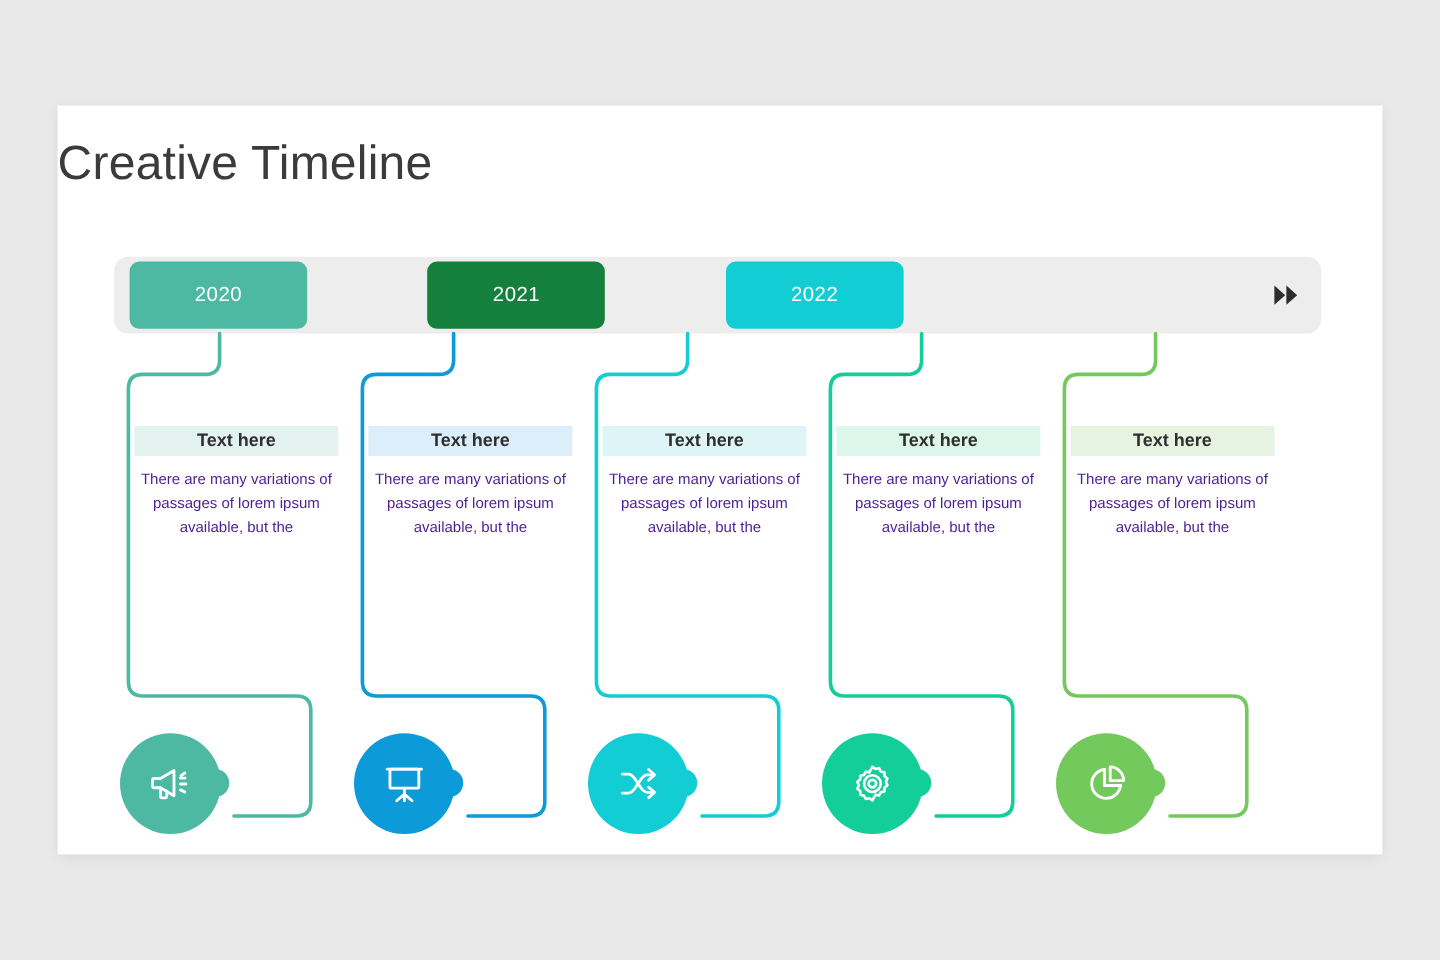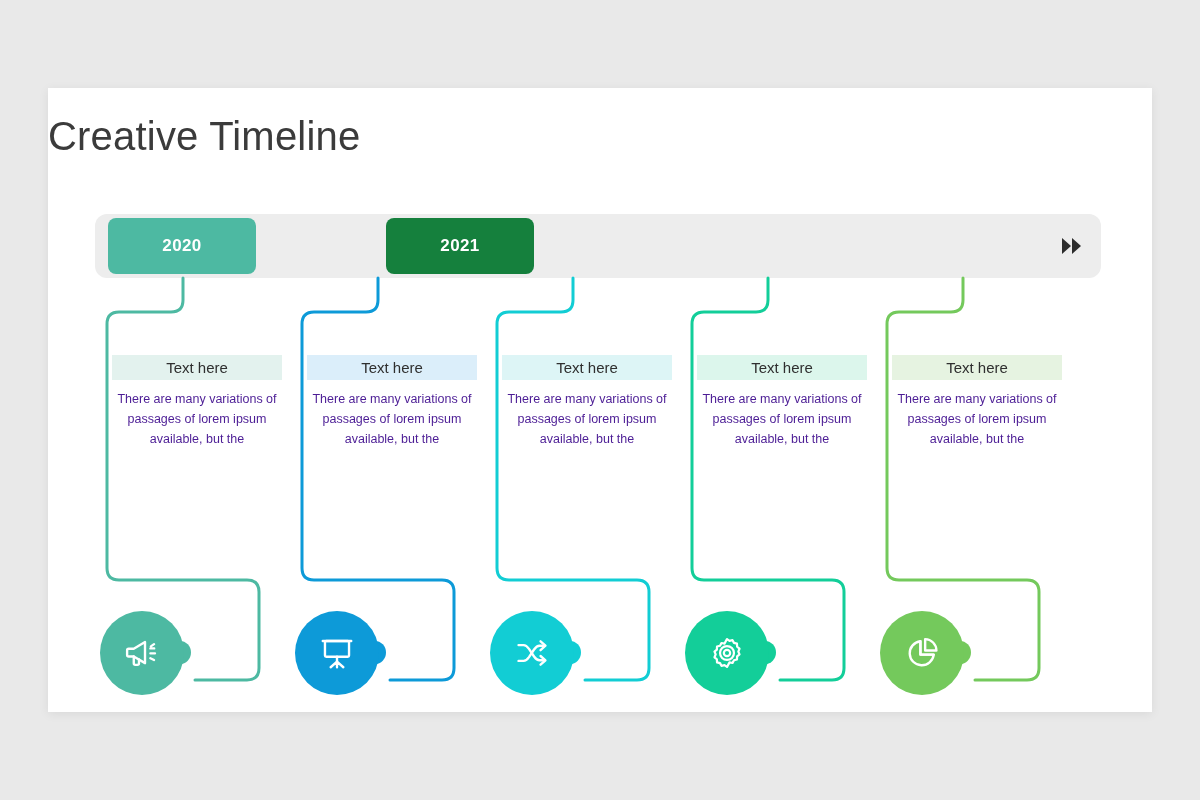--- a/index.html
+++ b/index.html
@@ -74,21 +74,21 @@
   .year-tab {
     position: relative;
     width: 148px;
     height: 56px;
     border-radius: 8px;
     display: flex;
     align-items: center;
     justify-content: center;
     color: #ffffff;
     font-size: 17px;
-    font-weight: bold;
+    font-weight: normal;
     letter-spacing: 0.4px;
     cursor: pointer;
     flex: none;
   }
   .tab-gap { flex: 1 1 auto; }
 
   .fwd-icon {
     flex: none;
     width: 34px;
     display: flex;
@@ -136,21 +136,21 @@
     position: absolute;
     left: 17px;
     top: 77px;
     width: 170px;
     text-align: center;
   }
   .card-head {
     height: 25px;
     line-height: 25px;
     font-size: 15px;
-    font-weight: normal;
+    font-weight: bold;
     color: #2f2f2f;
   }
   .card-body {
     margin-top: 10px;
     font-size: 12.5px;
     line-height: 1.58;
     color: #4c1d95;
     padding: 0 4px;
   }
 
@@ -195,20 +195,23 @@
   <div class="tab-track">
     <div class="tab-track-inner" id="tab-track-inner">
         <div class="year-tab" style="background: rgb(77, 185, 162);">
           <span>2020</span>
         </div>
         <div class="tab-gap"></div>
         <div class="year-tab" style="background: #15803d;">
           <span>2021</span>
         </div>
         <div class="tab-gap"></div>
+        <div class="year-tab" style="background: rgb(18, 205, 212);">
+          <span>2022</span>
+        </div>
         <div class="tab-gap"></div>
         <div class="tab-gap"></div>
         <div class="tab-gap"></div>
         <div class="fwd-icon">
           <i></i>
           <i></i>
         </div>
       </div>
   </div>
 

